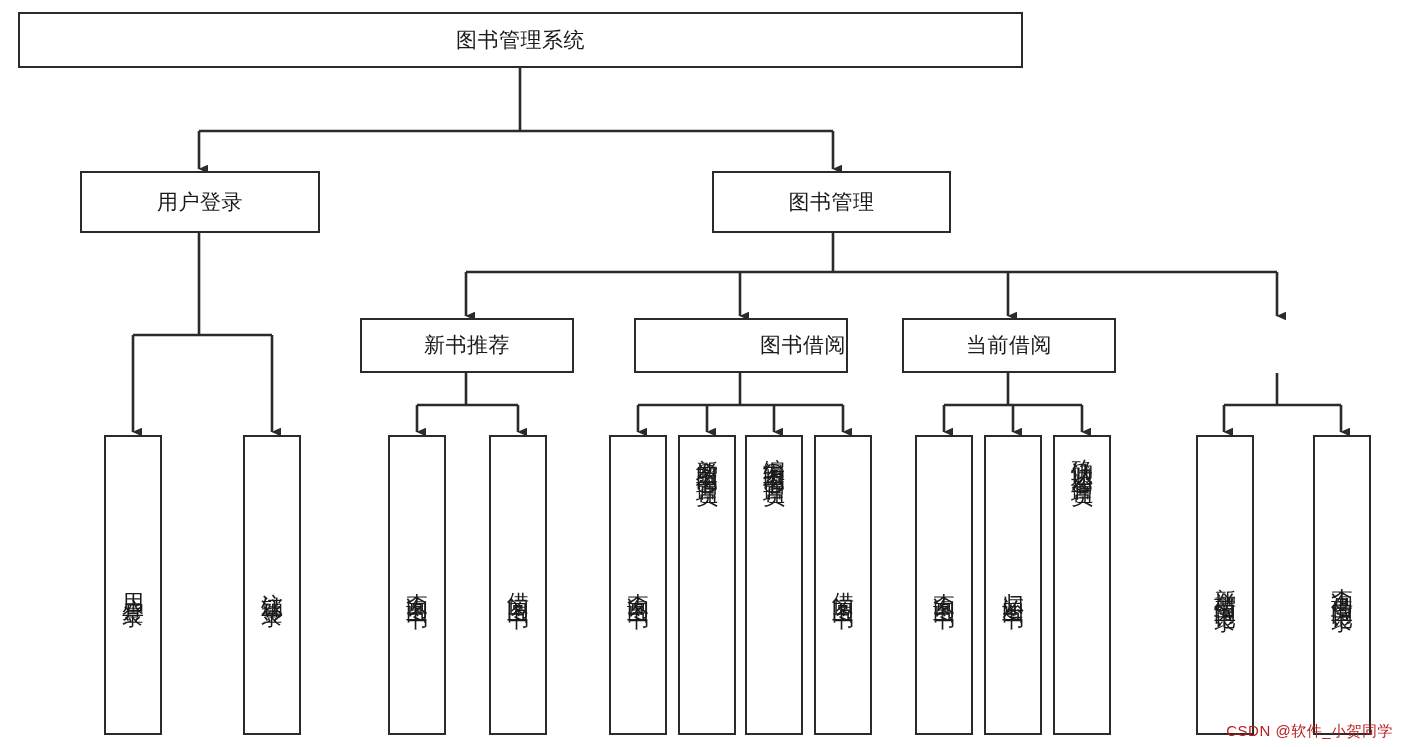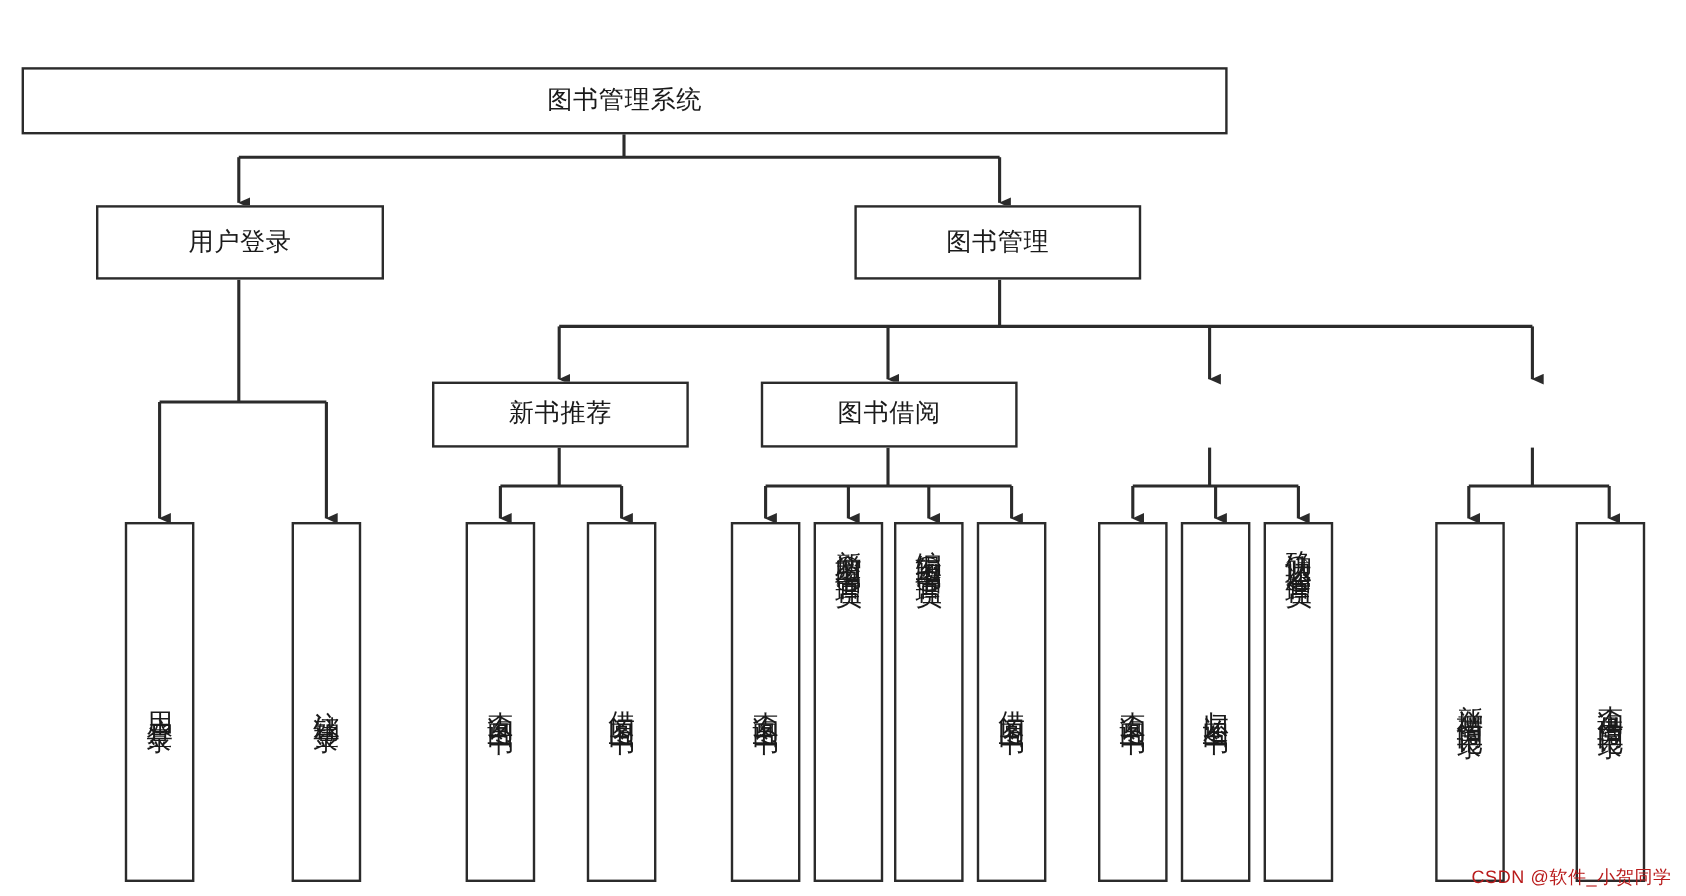--- a/index.html
+++ b/index.html
@@ -120,40 +120,43 @@
       <path d="M1013,405 L1013,432" marker-end="url(#arrowhead)"></path>
       <path d="M1082,405 L1082,432" marker-end="url(#arrowhead)"></path>
 
       <path d="M1277,373 L1277,405"></path>
       <path d="M1224,405 L1341,405"></path>
       <path d="M1224,405 L1224,432" marker-end="url(#arrowhead)"></path>
       <path d="M1341,405 L1341,432" marker-end="url(#arrowhead)"></path>
     </g>
   </svg>
 
-  <div class="node horizontal" style="left:18px; top:12px; width:1005px; height:56px;margin-top:44px;">
+  <div class="node horizontal" style="left:18px; top:12px; width:1005px; height:56px;">
     <span class="node-label">图书管理系统</span>
   </div>
 
   <div class="node horizontal" style="left:80px; top:171px; width:240px; height:62px;">
     <span class="node-label">用户登录</span>
   </div>
 
   <div class="node horizontal" style="left:360px; top:318px; width:214px; height:55px;">
     <span class="node-label">新书推荐</span>
   </div>
 
   <div class="node horizontal" style="left:712px; top:171px; width:239px; height:62px;">
     <span class="node-label">图书管理</span>
   </div>
 
-  <div class="node horizontal" style="left:634px; top:318px; width:214px; height:55px;">
+  <div class="node horizontal" style="left:634px; top:318px; width:214px; height:55px;justify-content:flex-end;">
     <span class="node-label">图书借阅</span>
   </div>
 
+  <div class="node horizontal" style="left:902px; top:318px; width:214px; height:55px;">
+    <span class="node-label">当前借阅</span>
+  </div>
 
 
   <div class="node vertical" style="left:104px; top:435px; width:58px; height:300px;">
     <span class="node-label">用户登录</span>
   </div>
 
   <div class="node vertical" style="left:243px; top:435px; width:58px; height:300px;">
     <span class="node-label">注销登录</span>
   </div>
 

